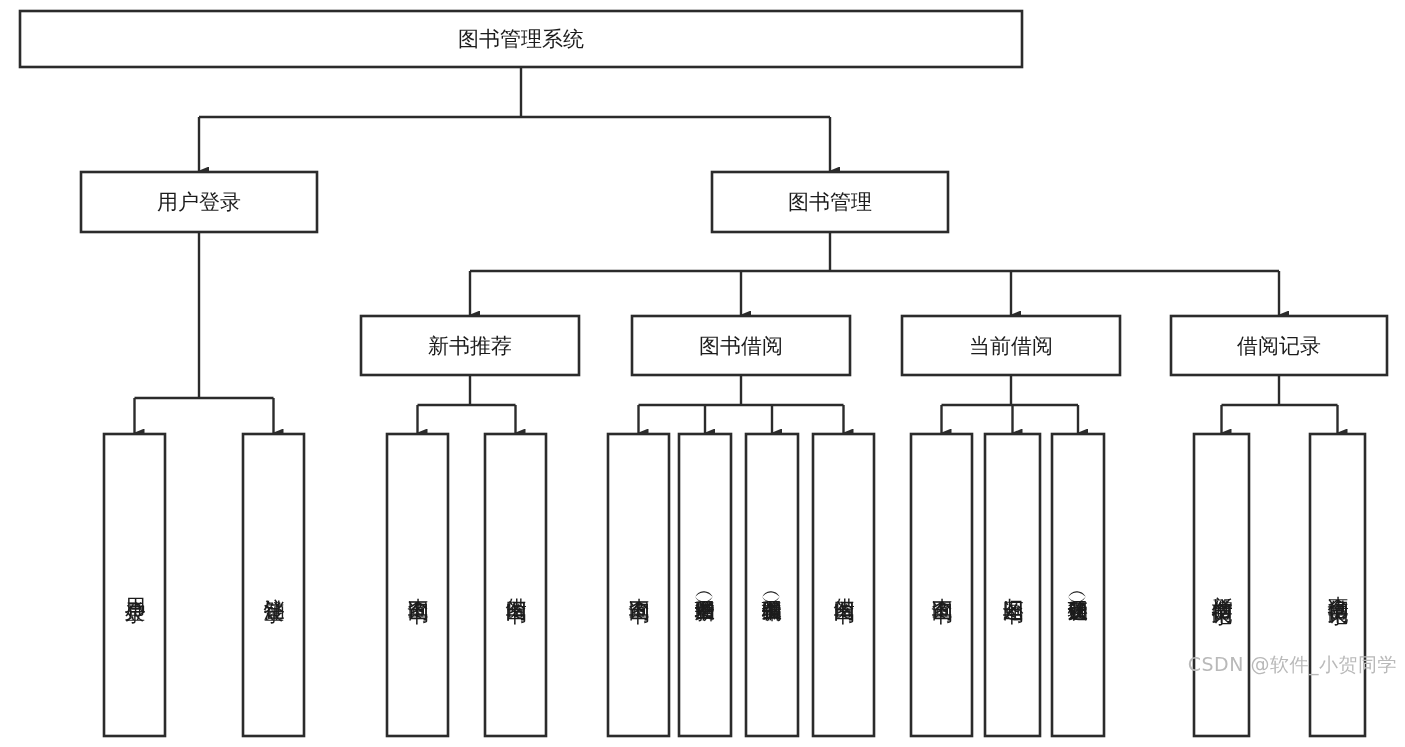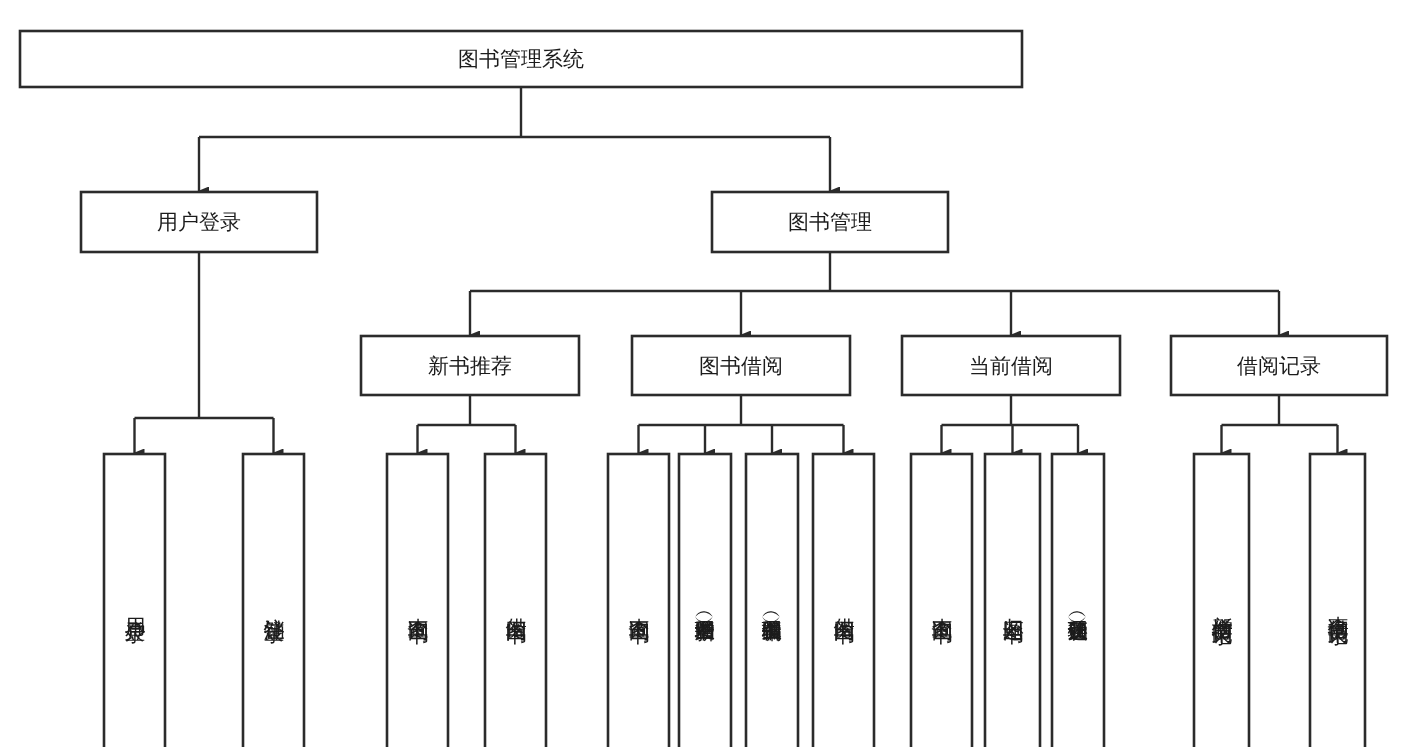--- a/index.html
+++ b/index.html
@@ -13,21 +13,20 @@
     font-family: "DejaVu Sans", "Liberation Sans", sans-serif;
     position: relative;
     overflow: hidden;
   }
   #diagram-root {
     position: absolute;
     left: 0;
     top: 0;
     width: 1405px;
     height: 684px;
-    margin-top: 20px;
   }
   svg.flow {
     display: block;
     width: 1405px;
     height: 747px;
   }
   .node-rect {
     fill: #ffffff;
     stroke: #2b2b2b;
     stroke-width: 2.6;
@@ -235,13 +234,14 @@
         <span style="font-size: 20px; letter-spacing: 0px;">确认归还（管理员）</span>
       </div>
       <div class="leaf-label-wrap" style="left: 1194px; top: 434px; width: 55px; height: 302px;">
         <span>新增借阅记录</span>
       </div>
       <div class="leaf-label-wrap" style="left: 1310px; top: 434px; width: 55px; height: 302px;">
         <span>查询借阅记录</span>
       </div>
     </div>
 
+  <div class="watermark">CSDN @软件_小贺同学</div>
 </div>
 
 </body></html>

